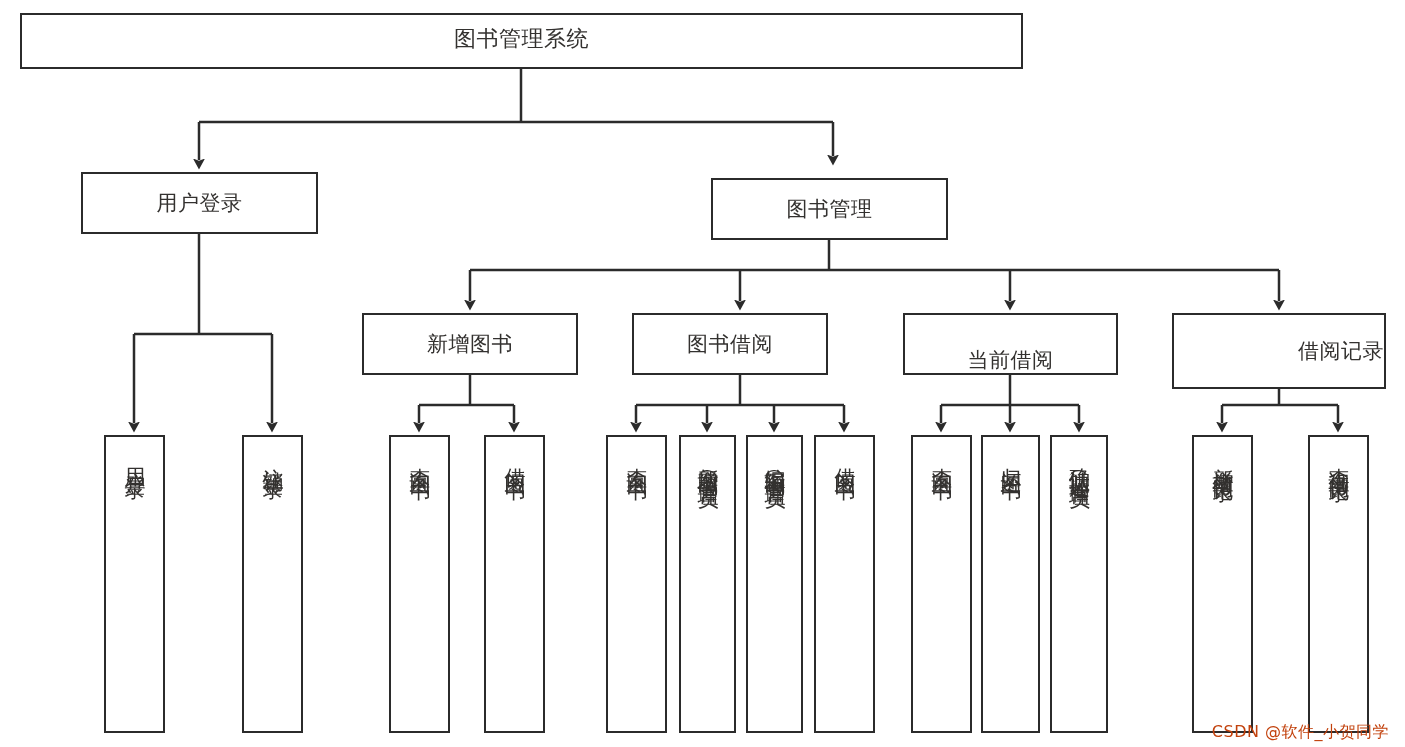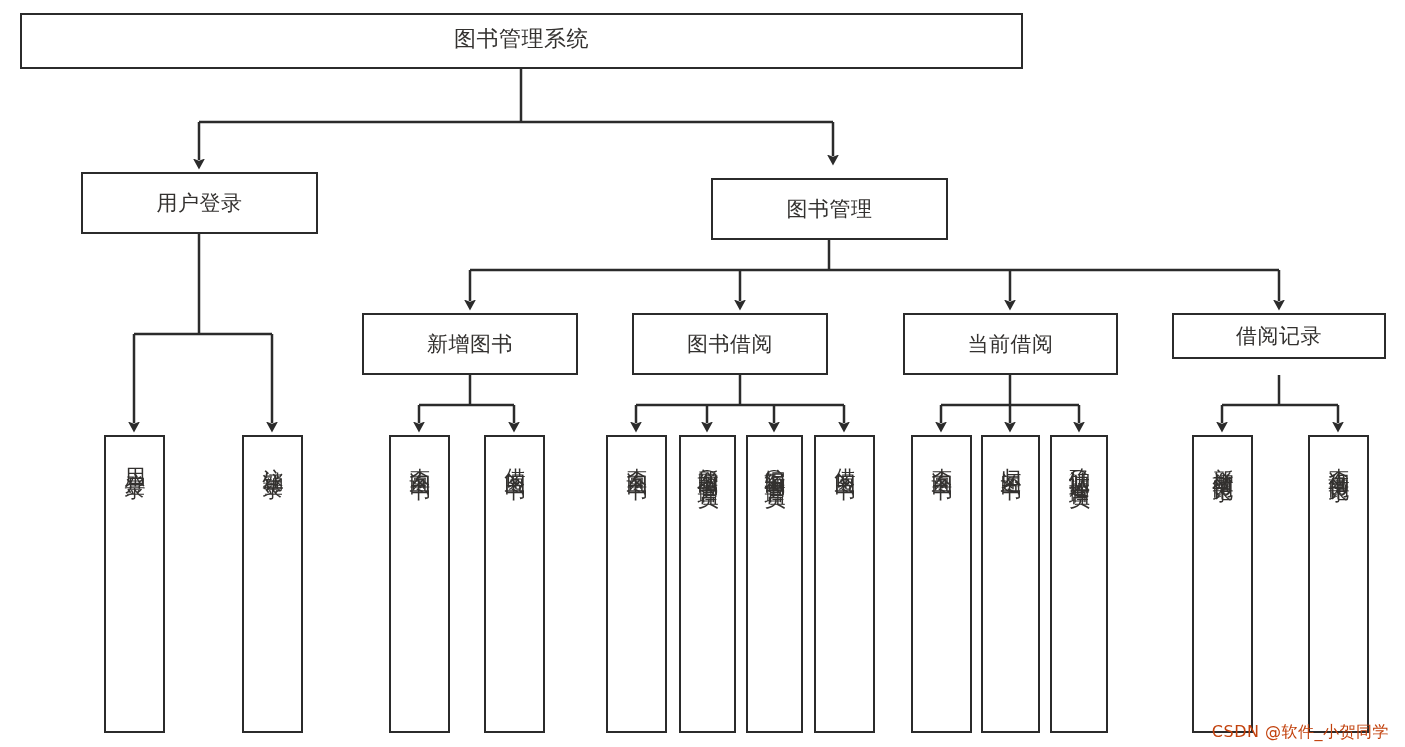--- a/index.html
+++ b/index.html
@@ -135,24 +135,24 @@
   <div class="node horiz" style="left:711px; top:170px; width:237px; height:62px;margin-top:8px;">
     <span class="lbl">图书管理</span>
   </div>
 
   <div class="node horiz" style="left:362px; top:313px; width:216px; height:62px;">
     <span class="lbl">新增图书</span>
   </div>
   <div class="node horiz" style="left:632px; top:313px; width:196px; height:62px;">
     <span class="lbl">图书借阅</span>
   </div>
-  <div class="node horiz" style="left:903px; top:313px; width:215px; height:62px;">
+  <div class="node horiz" style="left:903px; top:313px; width:215px; height:62px;align-items:flex-end;">
     <span class="lbl">当前借阅</span>
   </div>
-  <div class="node horiz" style="left:1172px; top:313px; width:214px; height:46px;">
+  <div class="node horiz" style="left:1172px; top:313px; width:214px; height:76px;justify-content:flex-end;">
     <span class="lbl">借阅记录</span>
   </div>
 
   <div class="node vert" style="left:104px; top:435px; width:61px; height:298px;">
     <span class="lbl">用户登录</span>
   </div>
   <div class="node vert" style="left:242px; top:435px; width:61px; height:298px;">
     <span class="lbl">注销登录</span>
   </div>
 

